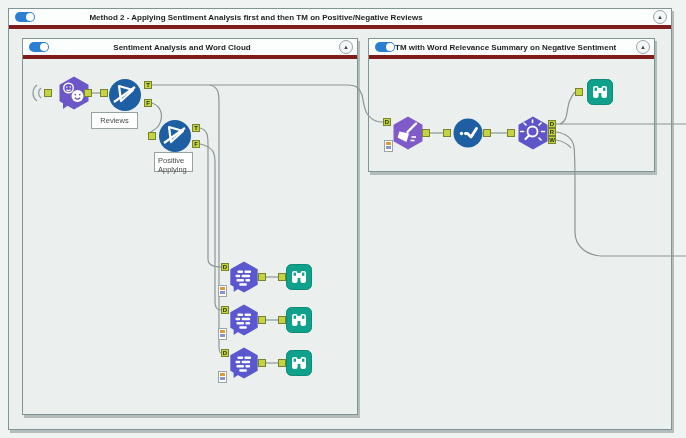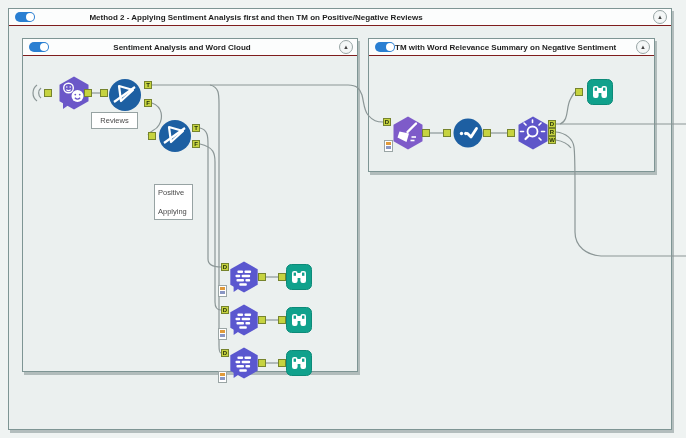--- a/index.html
+++ b/index.html
@@ -1,21 +1,21 @@
 <!DOCTYPE html>
 <html><head>
 <meta charset="utf-8">
 <style>
   html,body{margin:0;padding:0;background:#eff3f2;}
   .canvas{position:relative;width:686px;height:438px;background:#eff3f2;
     font-family:"Liberation Sans",sans-serif;overflow:hidden;}
   .ctr{position:absolute;background:#ebf0ef;border:1px solid #7e9594;
     box-shadow:2px 3px 0 rgba(120,135,135,.5);box-sizing:border-box;}
   .chead{position:absolute;left:0;top:0;right:0;height:16px;background:#fcfdfd;
-    border-bottom:1px solid #7f1d1d;display:flex;align-items:center;}
+    border-bottom:4px solid #7f1d1d;display:flex;align-items:center;}
   .toggle{position:relative;width:20px;height:10px;border-radius:5px;background:#2a7fd2;
     margin-left:6px;flex:none;}
   .toggle::after{content:"";position:absolute;right:1px;top:1px;width:8px;height:8px;
     border-radius:50%;background:#fff;}
   .ctitle{flex:1;text-align:center;font-size:8px;font-weight:bold;color:#1e1e1e;
     white-space:nowrap;overflow:hidden;}
   .collapse{width:12px;height:12px;border:1px solid #98a5a5;border-radius:50%;
     background:#f4f7f7;margin-right:4px;flex:none;display:flex;align-items:center;
     justify-content:center;font-size:6px;color:#444;line-height:1;}
   .tool{position:absolute;}
@@ -39,21 +39,21 @@
 <div class="canvas">
 
   <div class="ctr" style="left:8px;top:8px;width:664px;height:422px;">
     <div class="chead">
       <div class="toggle"></div>
       <div class="ctitle" style="padding-right:176px;">Method 2 - Applying Sentiment Analysis first and then TM on Positive/Negative Reviews</div>
       <div class="collapse">▲</div>
     </div>
   </div>
 
-  <div class="ctr" style="left:22px;top:38px;width:336px;height:334px;">
+  <div class="ctr" style="left:22px;top:38px;width:336px;height:377px;">
     <div class="chead">
       <div class="toggle"></div>
       <div class="ctitle" style="padding-right:24px;">Sentiment Analysis and Word Cloud</div>
       <div class="collapse">▲</div>
     </div>
   </div>
 
   <div class="ctr" style="left:368px;top:38px;width:287px;height:134px;">
     <div class="chead">
       <div class="toggle"></div>
@@ -126,21 +126,21 @@
   <div class="tool" style="left:158px;top:119px;">
     <svg width="34" height="34" viewBox="0 0 34 34">
       <circle cx="17" cy="17" r="16" fill="#1d5fa2"></circle>
       <polygon points="11,8 25,12 13,23" fill="none" stroke="#fff" stroke-width="2.2" stroke-linejoin="round"></polygon>
       <line x1="6" y1="24" x2="27" y2="9" stroke="#fff" stroke-width="2.2"></line>
     </svg>
   </div>
   <div class="anchor" style="left:148px;top:132px;"></div>
   <div class="anchor" style="left:192px;top:124px;">T</div>
   <div class="anchor" style="left:192px;top:140px;">F</div>
-  <div class="note tall" style="left:154px;top:152px;width:39px;height:36px;margin-top:32px;">
+  <div class="note tall" style="left:154px;top:152px;width:39px;height:20px;">
     <span>Positive</span>
     <span>Applying</span>
   </div>
 
   <div class="tool" style="left:227px;top:260px;">
     <svg width="34" height="34" viewBox="0 0 36 36">
       <polygon points="18,1.5 32.5,9.8 32.5,26.2 18,34.5 3.5,26.2 3.5,9.8" fill="#5a57cf"></polygon>
       <polygon points="7,25 7,34 14,29" fill="#5a57cf"></polygon>
       <g fill="#fff">
         <rect x="11" y="11" width="6" height="2.8" rx="1"></rect>

